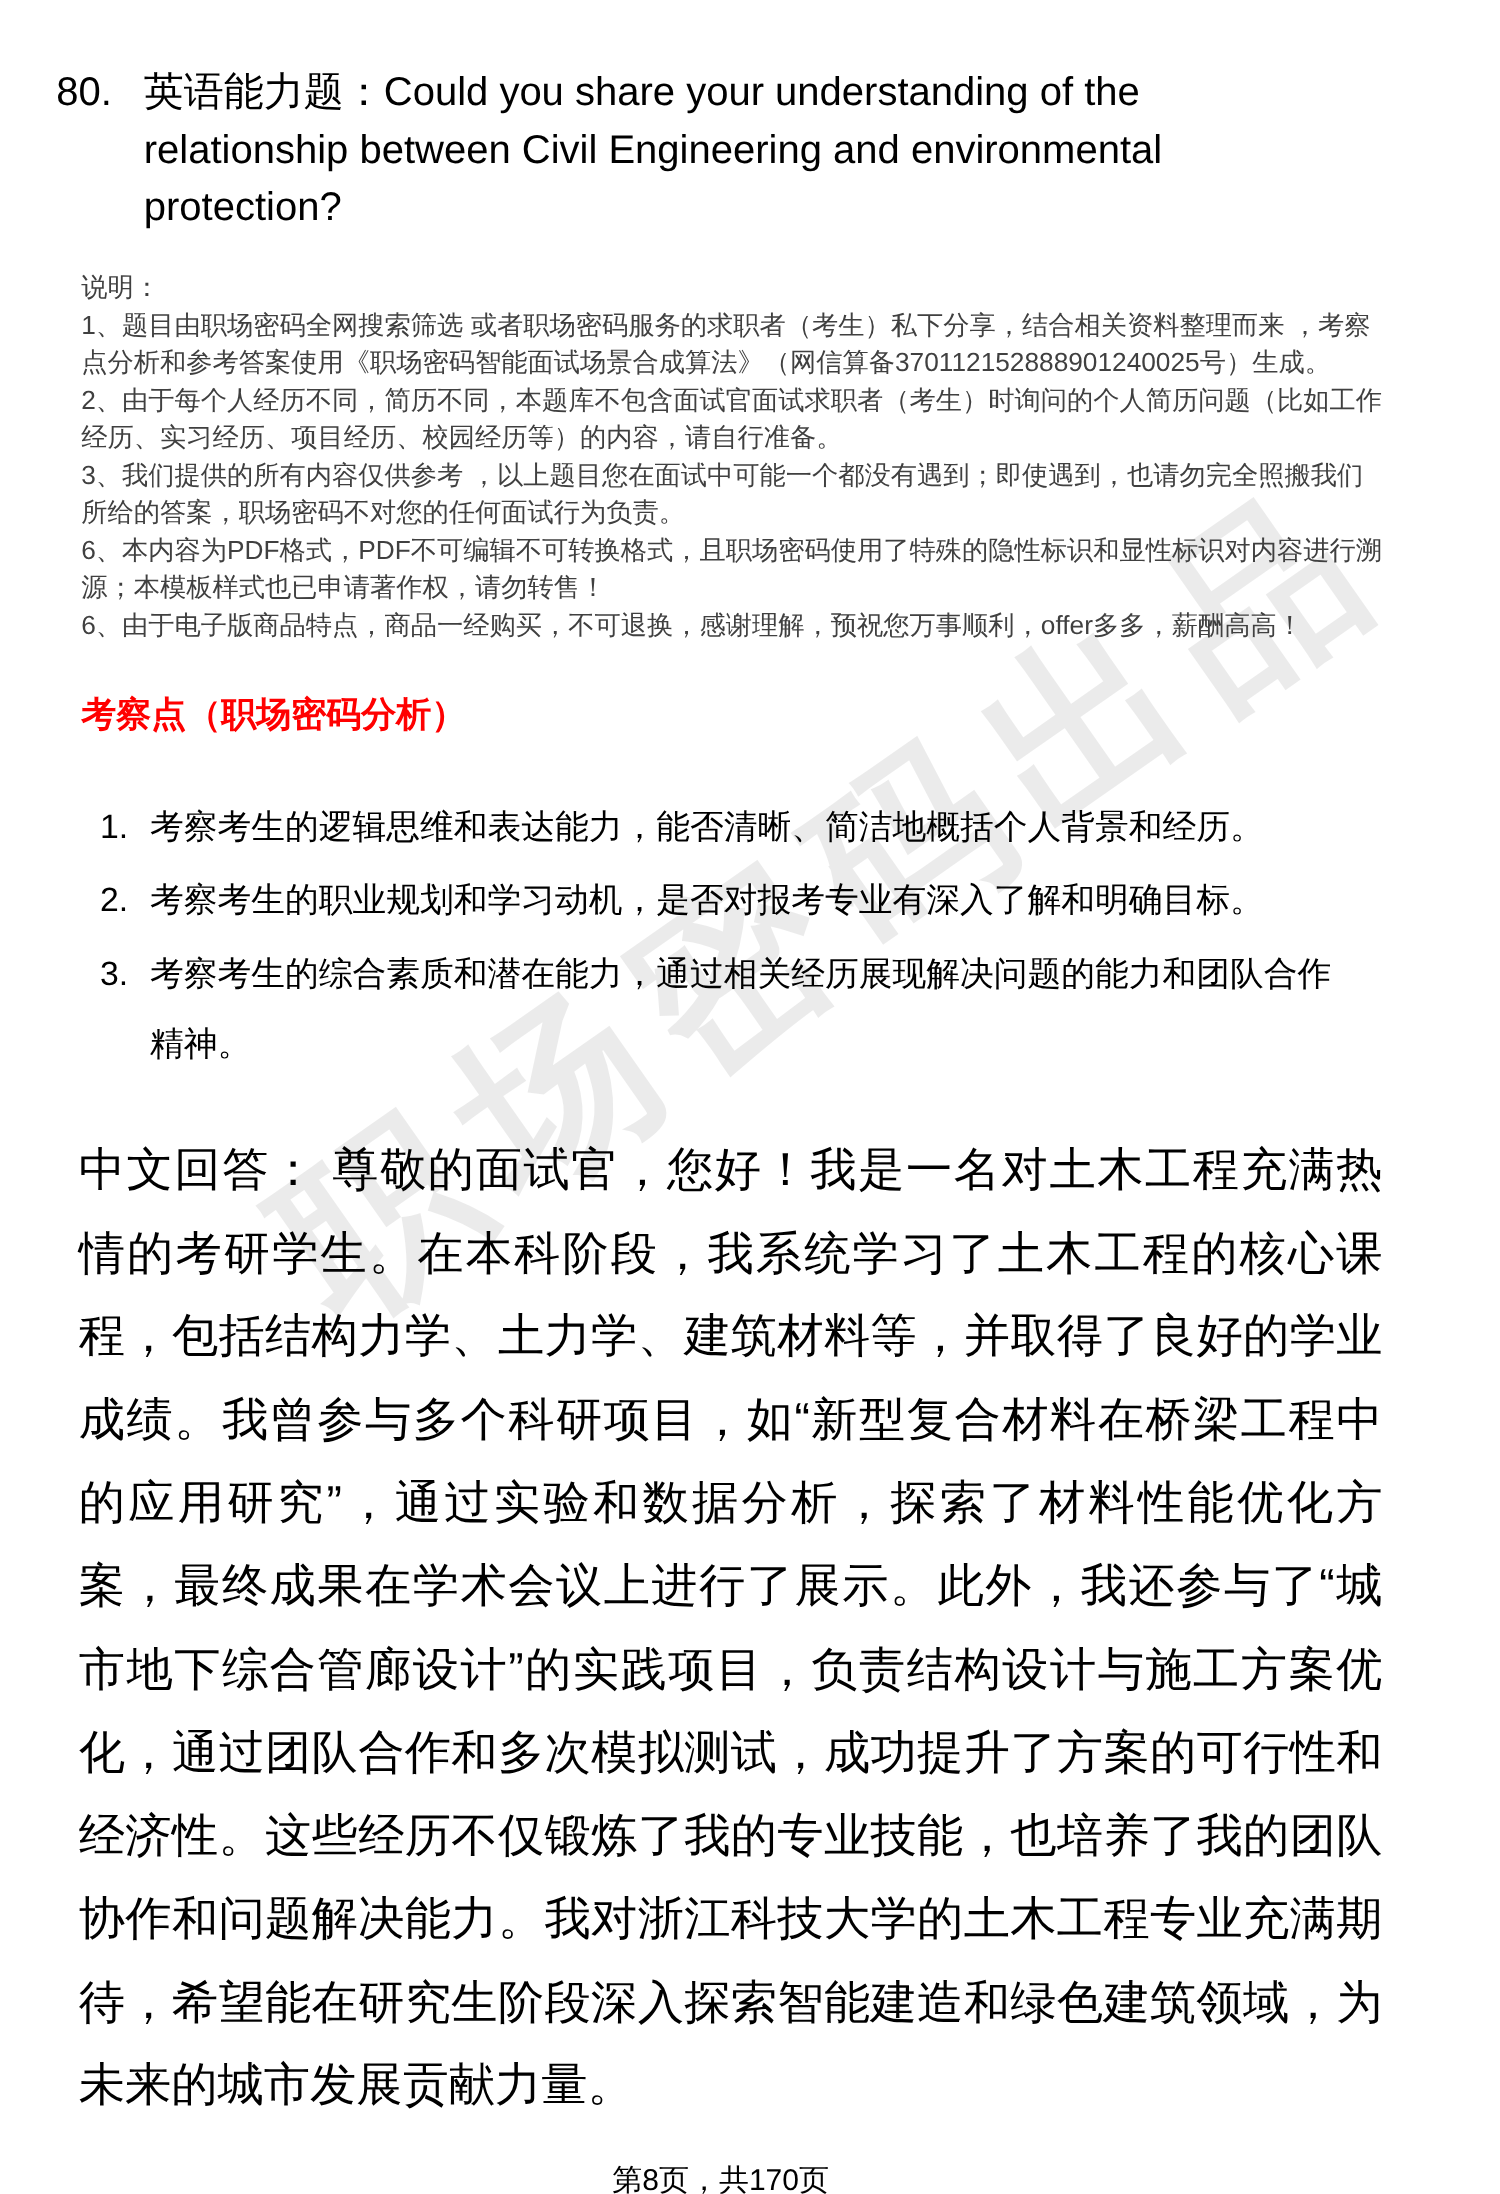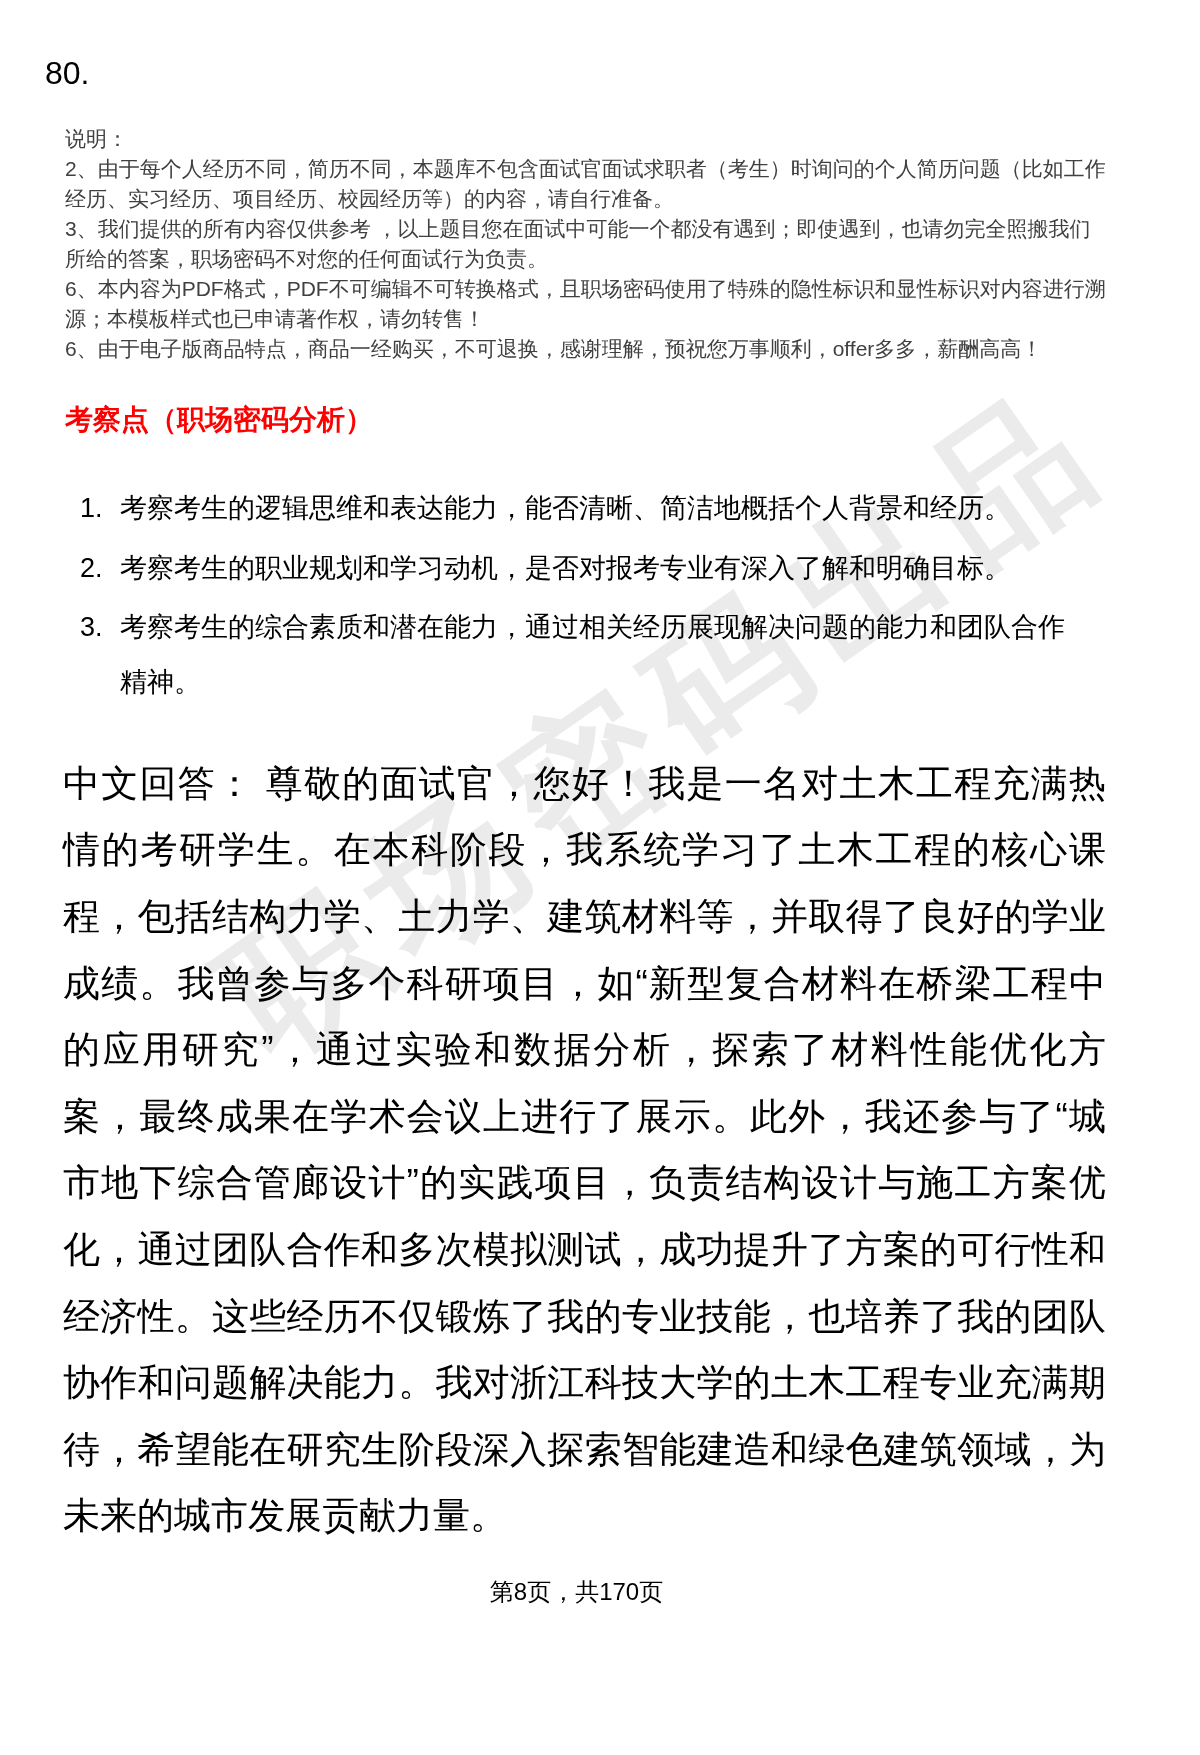--- a/index.html
+++ b/index.html
@@ -88,24 +88,26 @@
 </style>
 </head>
 <body>
 
 <div class="watermark">职场密码出品</div>
 
 <div class="content">
 
   <div class="question">
     <div class="q-num">80.</div>
+    <div class="q-text">英语能力题：Could you share your understanding of the relationship between Civil Engineering and environmental protection?</div>
   </div>
 
   <div class="notes">
     <div class="note-line">说明：</div>
+    <div class="note-line">1、题目由职场密码全网搜索筛选 或者职场密码服务的求职者（考生）私下分享，结合相关资料整理而来 ，考察点分析和参考答案使用《职场密码智能面试场景合成算法》（网信算备370112152888901240025号）生成。</div>
     <div class="note-line">2、由于每个人经历不同，简历不同，本题库不包含面试官面试求职者（考生）时询问的个人简历问题（比如工作经历、实习经历、项目经历、校园经历等）的内容，请自行准备。</div>
     <div class="note-line">3、我们提供的所有内容仅供参考 ，以上题目您在面试中可能一个都没有遇到；即使遇到，也请勿完全照搬我们所给的答案，职场密码不对您的任何面试行为负责。</div>
     <div class="note-line">6、本内容为PDF格式，PDF不可编辑不可转换格式，且职场密码使用了特殊的隐性标识和显性标识对内容进行溯源；本模板样式也已申请著作权，请勿转售！</div>
     <div class="note-line">6、由于电子版商品特点，商品一经购买，不可退换，感谢理解，预祝您万事顺利，offer多多，薪酬高高！</div>
   </div>
 
 
   <div class="red-heading">考察点（职场密码分析）</div>
 
   <ol class="points">

